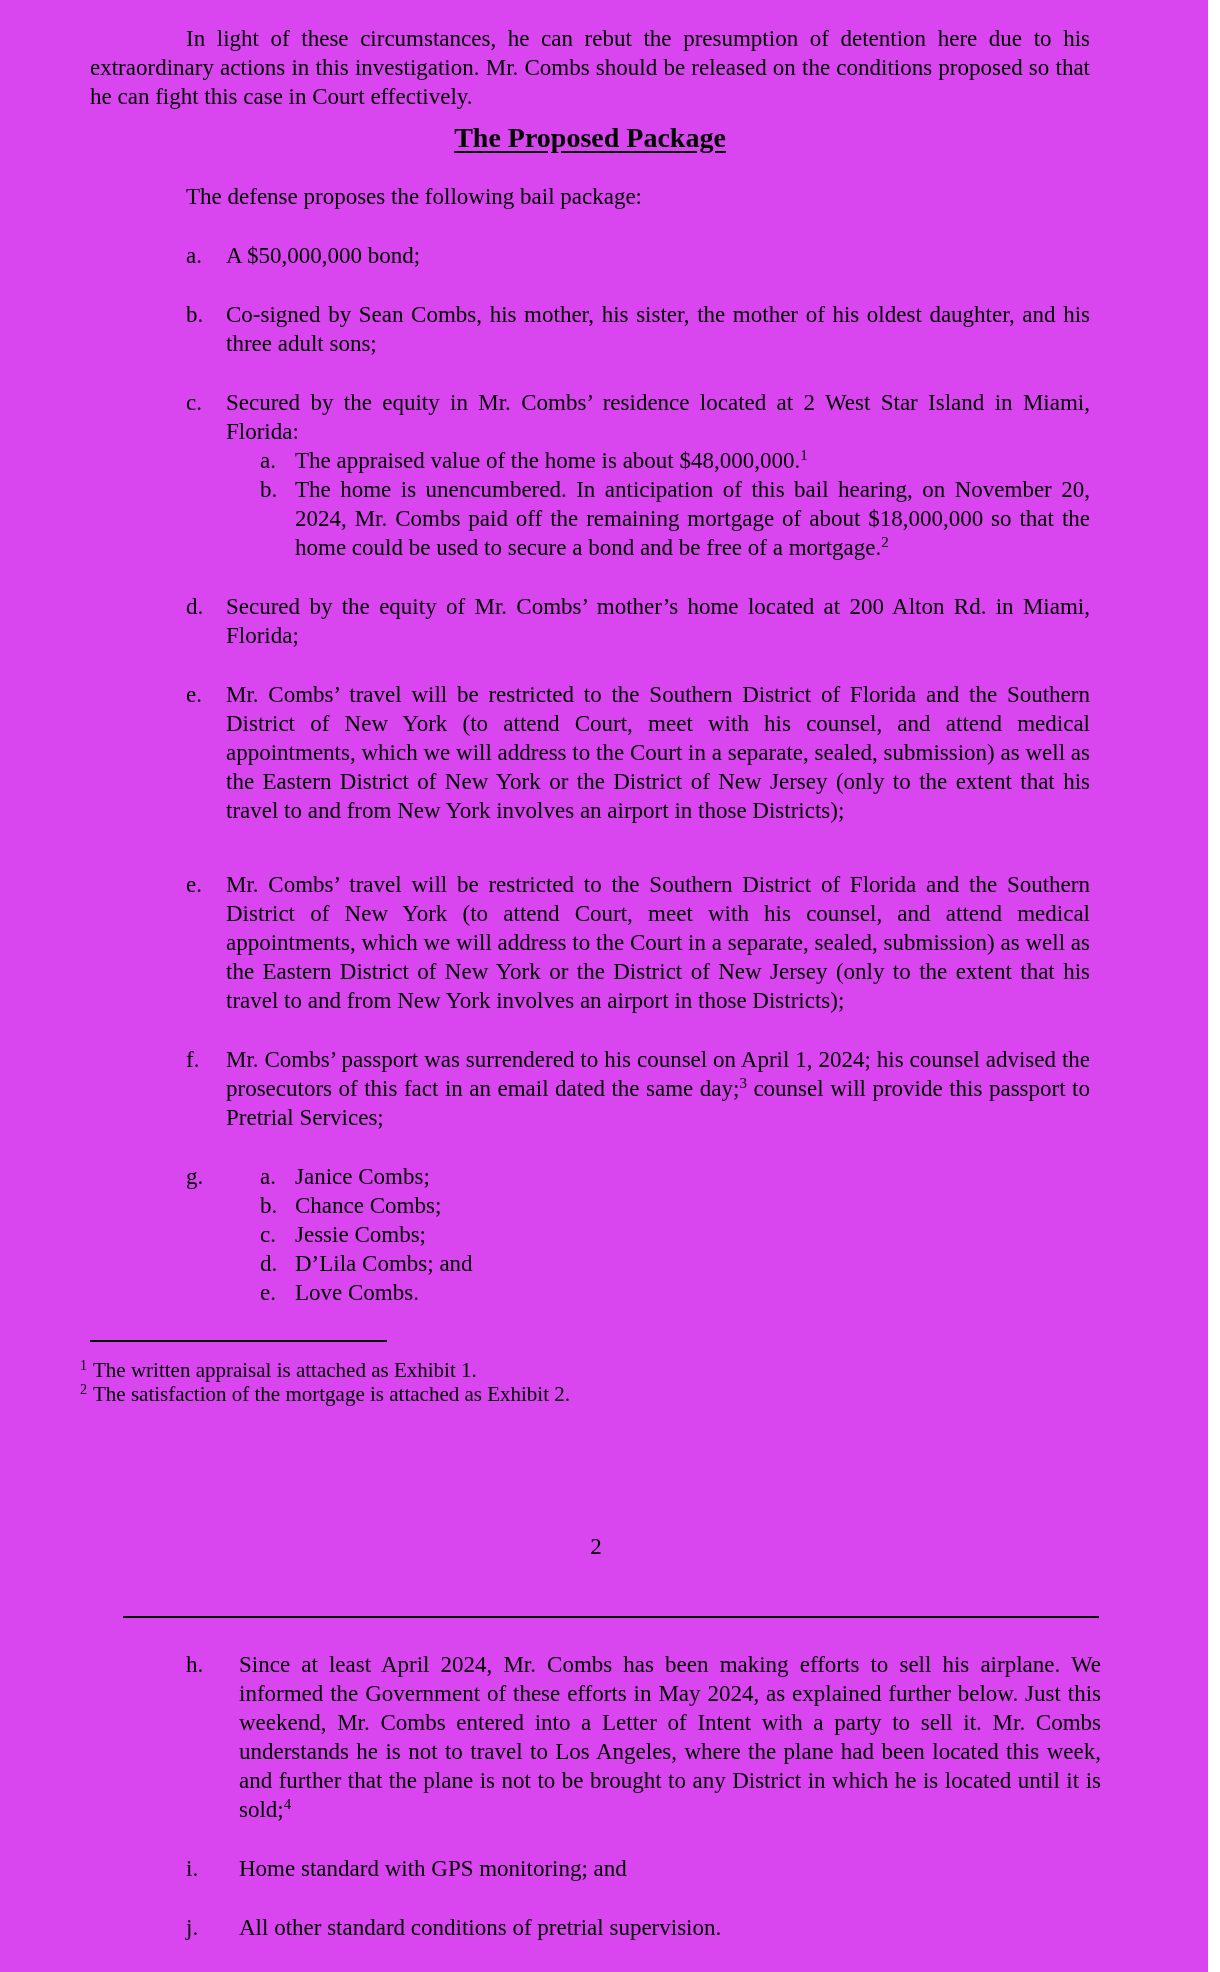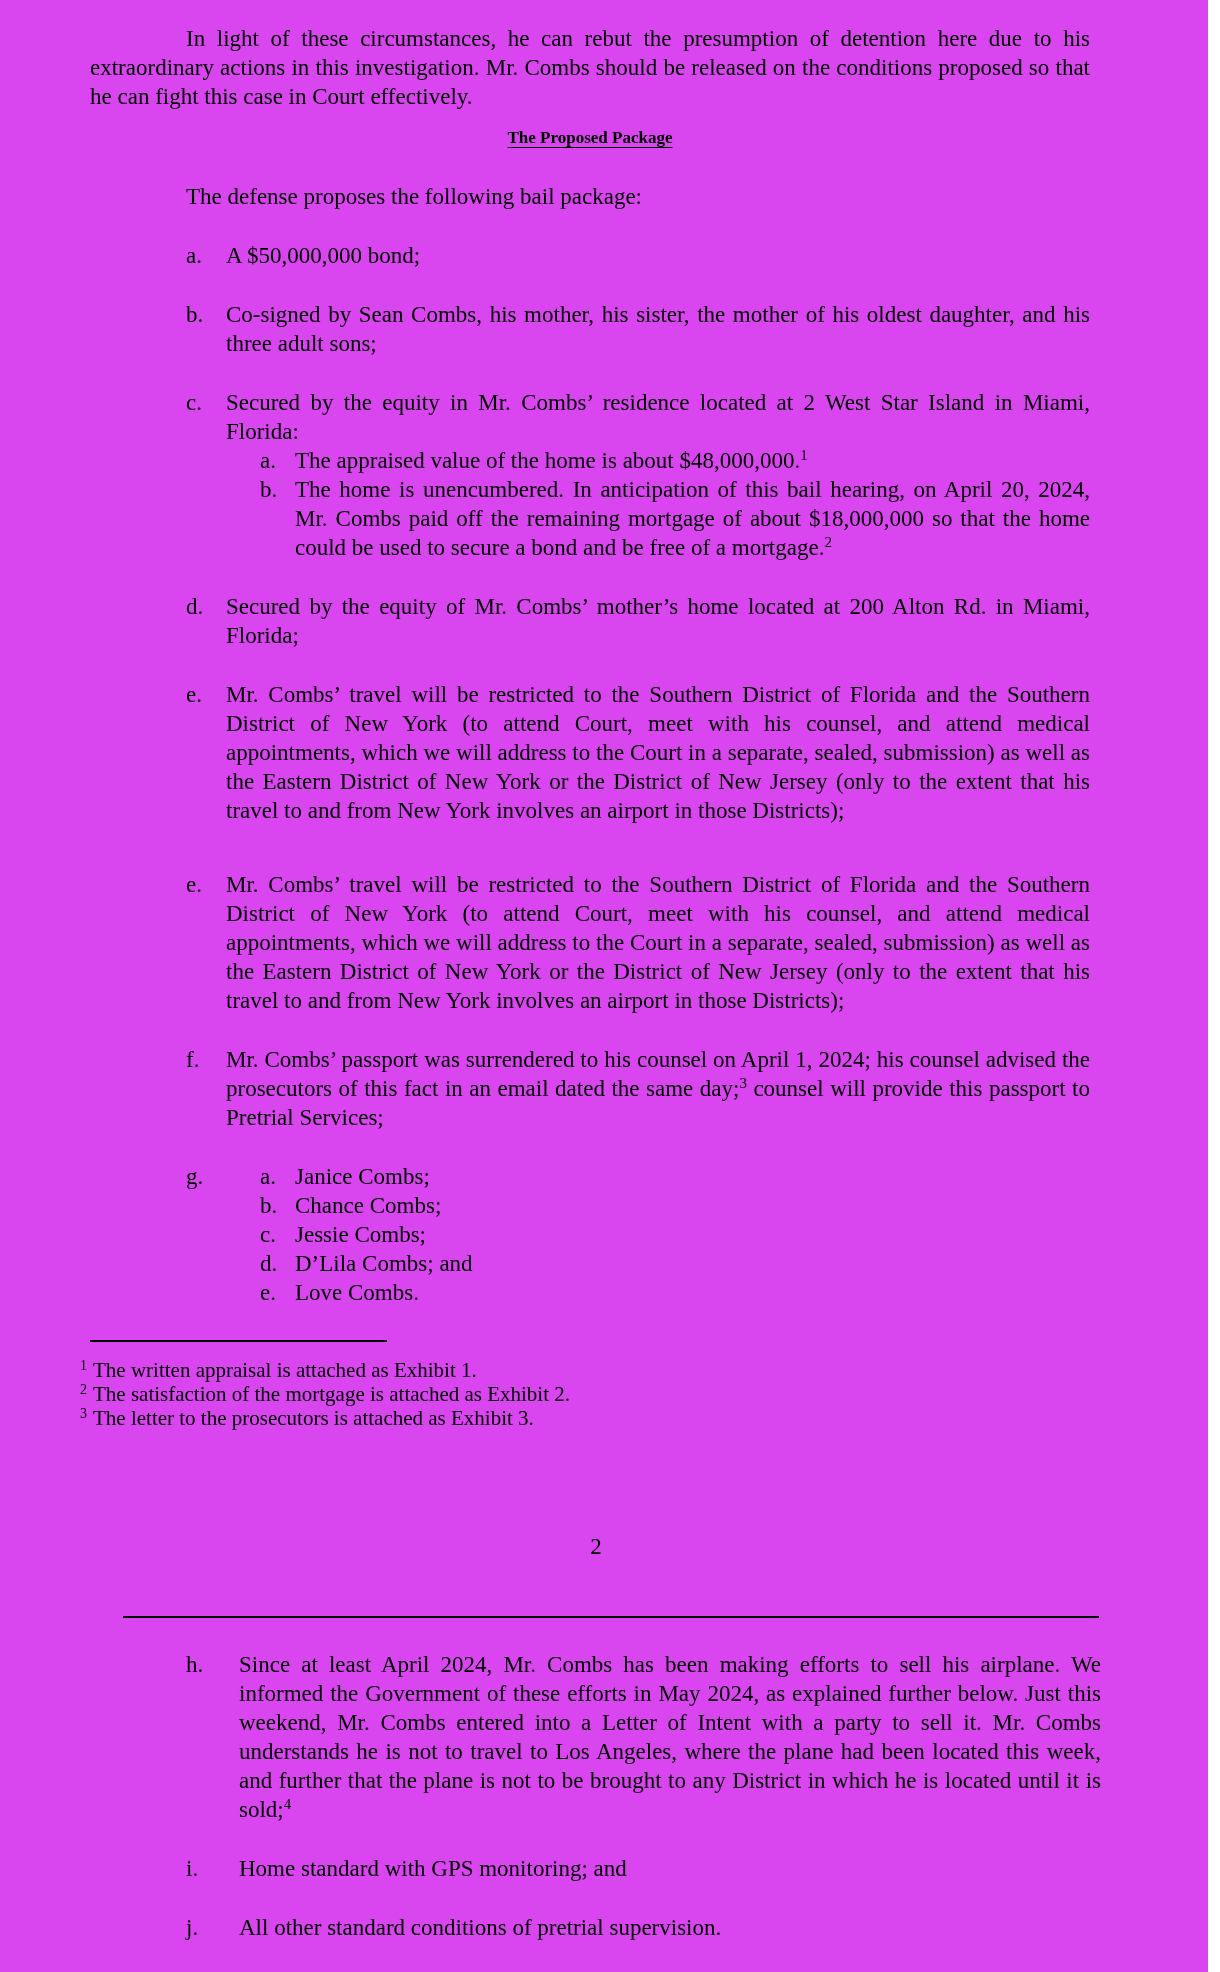--- a/index.html
+++ b/index.html
@@ -30,21 +30,21 @@
     left: 90px;
     right: 107px;
   }
   .para {
     margin: 0;
     text-align: justify;
     text-indent: 96px;
   }
   .heading {
     margin: 12px 0 0 0;
-    font-size: 17px;
+    font-size: 28px;
     font-weight: bold;
     text-align: center;
   }
   .heading .heading-text {
     text-decoration: underline;
     text-underline-offset: 4px;
   }
   .intro {
     margin: 30px 0 0 96px;
   }
@@ -154,21 +154,21 @@
 
     <div class="item">
       <span class="label">c.</span>
       <div class="itext">Secured by the equity in Mr. Combs’ residence located at 2 West Star Island in Miami, Florida:</div>
       <div class="subitem">
         <span class="slabel">a.</span>
         <div class="stext"><span>The appraised value of the home is about $48,000,000.</span><sup class="fnref">1</sup></div>
       </div>
       <div class="subitem">
         <span class="slabel">b.</span>
-        <div class="stext"><span>The home is unencumbered. In anticipation of this bail hearing, on April 20, 2024, Mr. Combs paid off the remaining mortgage of about $18,000,000 so that the home could be used to secure a bond and be free of a mortgage.</span><sup class="fnref">2</sup></div>
+        <div class="stext"><span>The home is unencumbered. In anticipation of this bail hearing, on November 20, 2024, Mr. Combs paid off the remaining mortgage of about $18,000,000 so that the home could be used to secure a bond and be free of a mortgage.</span><sup class="fnref">2</sup></div>
       </div>
     </div>
 
     <div class="item">
       <span class="label">d.</span>
       <div class="itext">Secured by the equity of Mr. Combs’ mother’s home located at 200 Alton Rd. in Miami, Florida;</div>
     </div>
 
     <div class="item">
       <span class="label">e.</span>
@@ -208,21 +208,20 @@
         <div class="stext">Love Combs.</div>
       </div>
     </div>
 
   </div>
 
   <div class="footnotes">
     <div class="fn-rule"></div>
     <p class="fn-line"><sup class="fnref">1</sup><span>The written appraisal is attached as Exhibit 1.</span></p>
     <p class="fn-line"><sup class="fnref">2</sup><span>The satisfaction of the mortgage is attached as Exhibit 2.</span></p>
-    <p class="fn-line"><sup class="fnref">3</sup><span>The letter to the prosecutors is attached as Exhibit 3.</span></p>
   </div>
 
   <div class="pagenum">2</div>
 
   <div class="page-divider"></div>
 
   <div class="flow2">
 
     <div class="item">
       <span class="label">h.</span>

